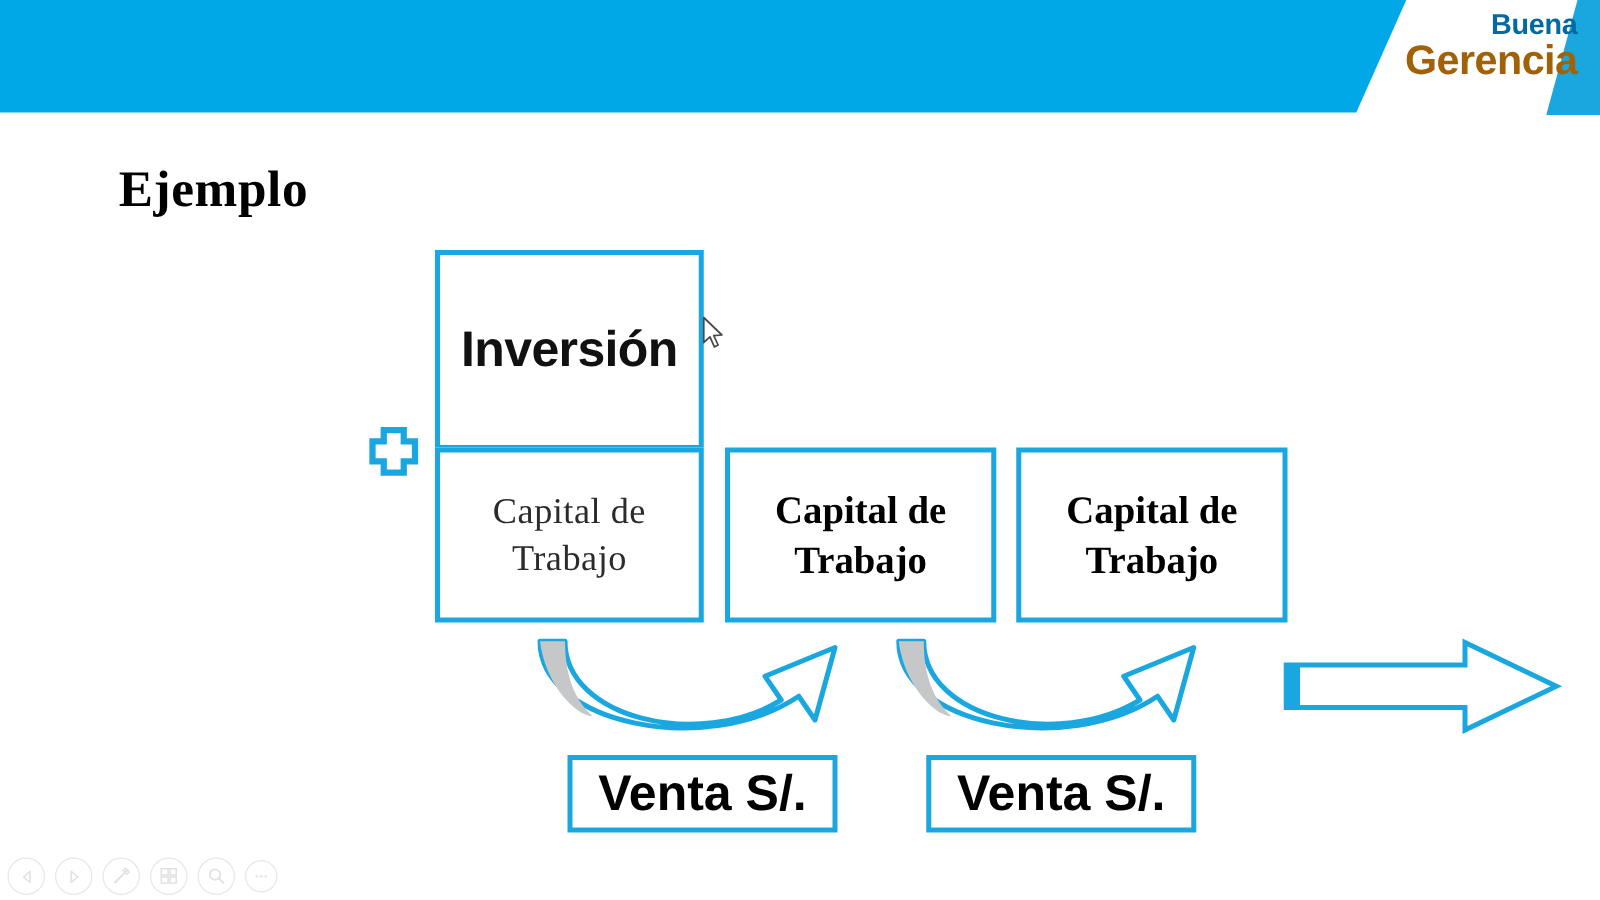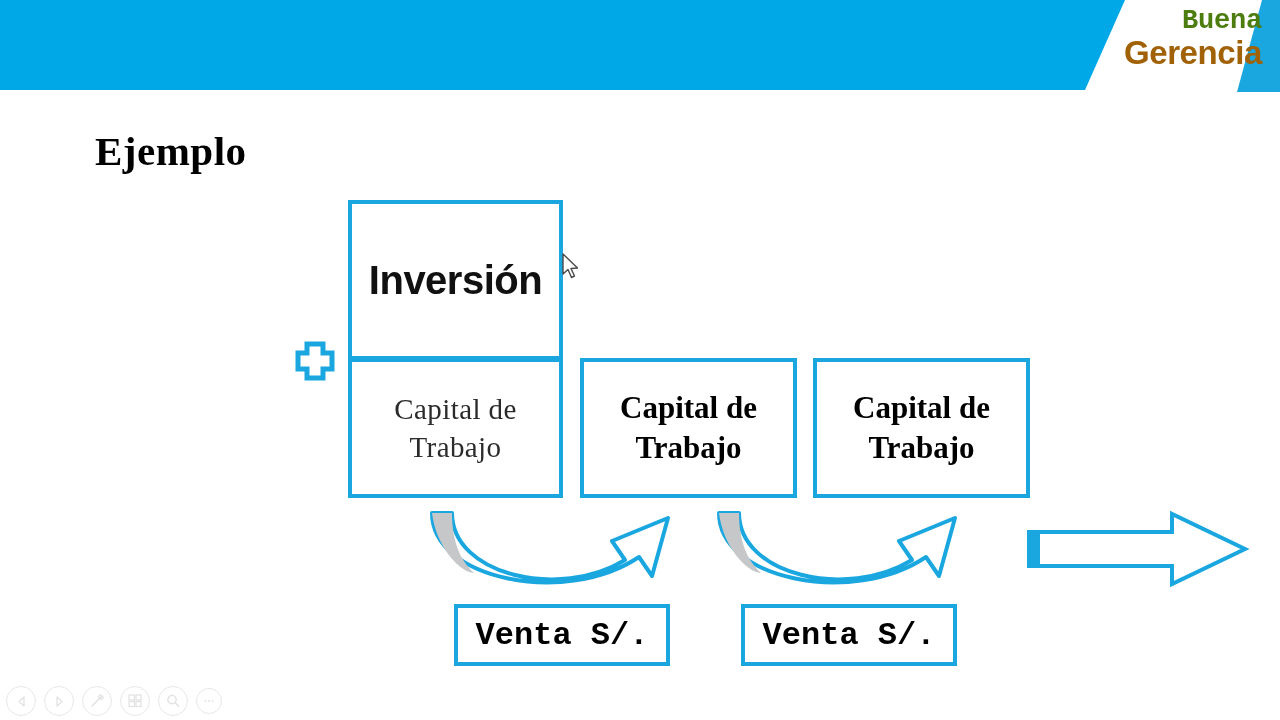--- a/index.html
+++ b/index.html
@@ -30,24 +30,24 @@
   .logo-block {
     position: absolute;
     right: 18px;
     top: 8px;
     width: 180px;
     text-align: right;
     line-height: 1.02;
   }
   .logo-top {
     display: block;
-    font-family: Liberation Mono, monospace;
-    font-weight: bold;
-    font-size: 27px;
-    color: #4d7c0f;
+    font-family: Liberation Sans, sans-serif;
+    font-weight: bold;
+    font-size: 23px;
+    color: #0369a1;
     letter-spacing: -0.2px;
   }
   .logo-bottom {
     display: block;
     font-family: "Liberation Sans", sans-serif;
     font-weight: bold;
     font-size: 33px;
     color: #a16207;
     letter-spacing: -0.4px;
   }
@@ -135,23 +135,23 @@
     left: 454px;
     top: 604px;
     width: 216px;
   }
   #box-venta-1 {
     left: 741px;
     top: 604px;
     width: 216px;
   }
   .box-venta .box-label {
-    font-family: Liberation Mono, monospace;
-    font-weight: bold;
-    font-size: 32px;
+    font-family: Liberation Sans, sans-serif;
+    font-weight: bold;
+    font-size: 40px;
     color: #000000;
   }
 
   
   #graphics {
     position: absolute;
     left: 0;
     top: 0;
     width: 1280px;
     height: 720px;

